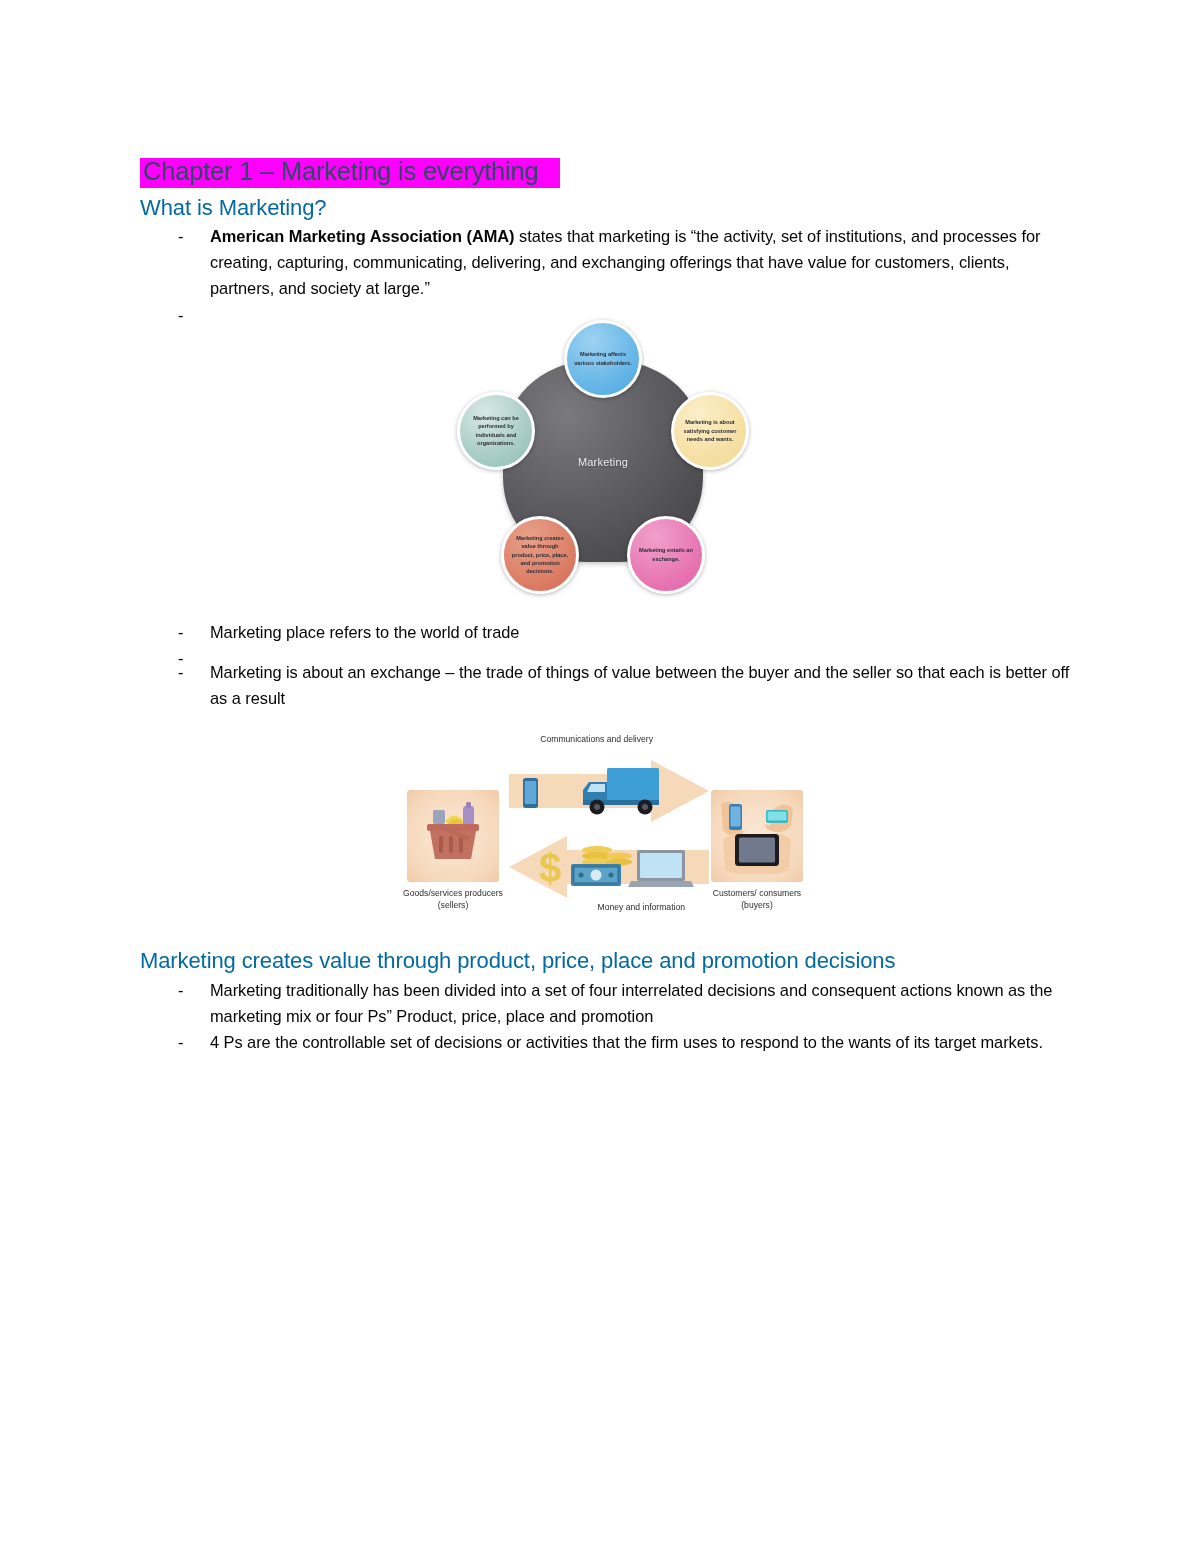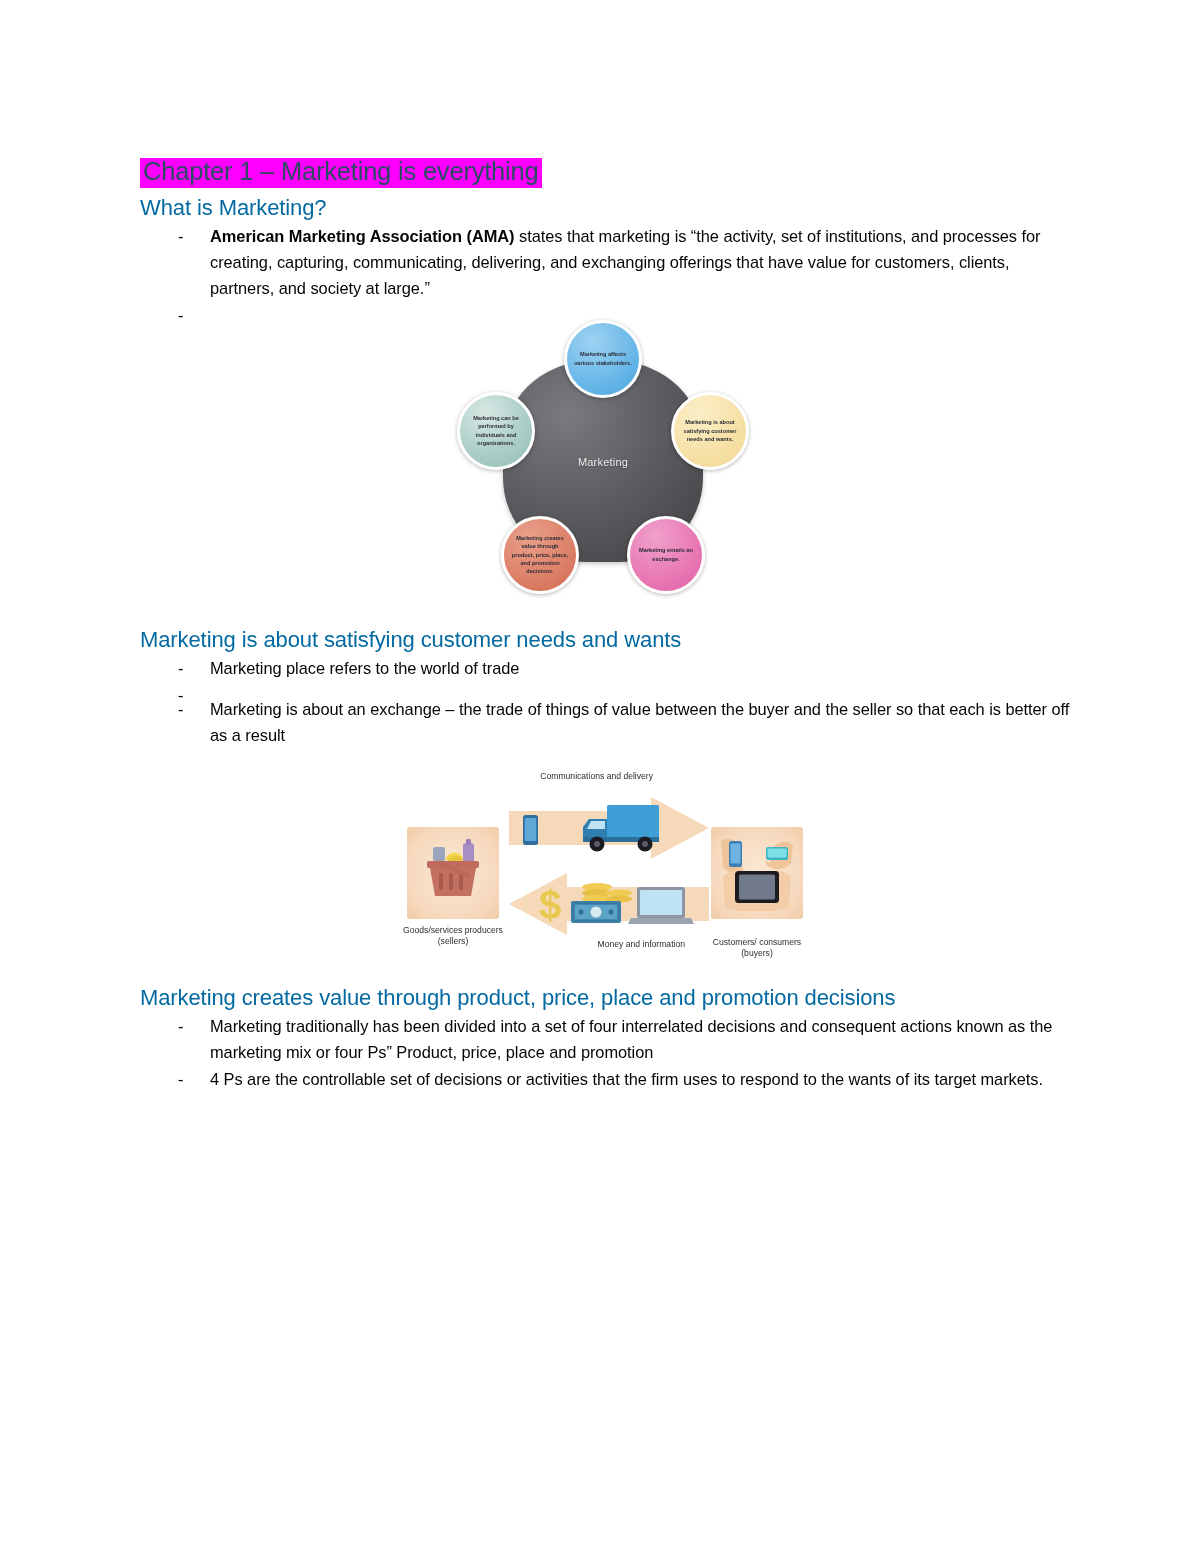--- a/index.html
+++ b/index.html
@@ -33,21 +33,21 @@
   .title-line {
     margin: 0 0 6px 0;
     line-height: 1.0;
   }
   .title-hl {
     background: #ff00ff;
     color: #2b4a63;
     font-size: 25.5px;
     font-weight: 400;
     letter-spacing: -0.2px;
-    padding: 1px 3px 3px 3px;
+    padding: 1px 21px 3px 3px;
     display: inline-block;
   }
   h2.sub {
     font-size: 22px;
     font-weight: 400;
     color: #0369a1;
     margin: 7px 0 4px 0;
     line-height: 1.15;
     letter-spacing: -0.1px;
   }
@@ -183,21 +183,21 @@
   .endbox.right { left: 306px; top: 54px; }
   .endcap {
     position: absolute;
     width: 120px;
     text-align: center;
     font-size: 8.6px;
     line-height: 1.35;
     color: #2c2c33;
   }
   .endcap.left  { left: -12px;  top: 152px; }
-  .endcap.right { left: 292px;  top: 164px; }
+  .endcap.right { left: 292px;  top: 152px; }
 
   .arrow-label {
     position: absolute;
     width: 140px;
     text-align: right;
     font-size: 8.6px;
     line-height: 1.35;
     color: #2c2c33;
   }
   .arrow-label.top { left: 108px; top: -2px; }
@@ -237,21 +237,20 @@
         <div class="blob-label">Marketing</div>
 
         <div class="node node-top">Marketing affects various stakeholders.</div>
         <div class="node node-right">Marketing is about satisfying customer needs and wants.</div>
         <div class="node node-left">Marketing can be performed by individuals and organizations.</div>
         <div class="node node-bl">Marketing creates value through product, price, place, and promotion decisions.</div>
         <div class="node node-br">Marketing entails an exchange.</div>
       </div>
     </div>
 
-    <h2 class="sub">Marketing is about satisfying customer needs and wants</h2>
     <ul class="bl">
       <li>
         <span class="dash">-</span><span>Marketing place refers to the world of trade</span>
       </li>
       <li>
         <span class="dash">-</span>
       </li>
     </ul>
 
     <div class="gap-sm"></div>

